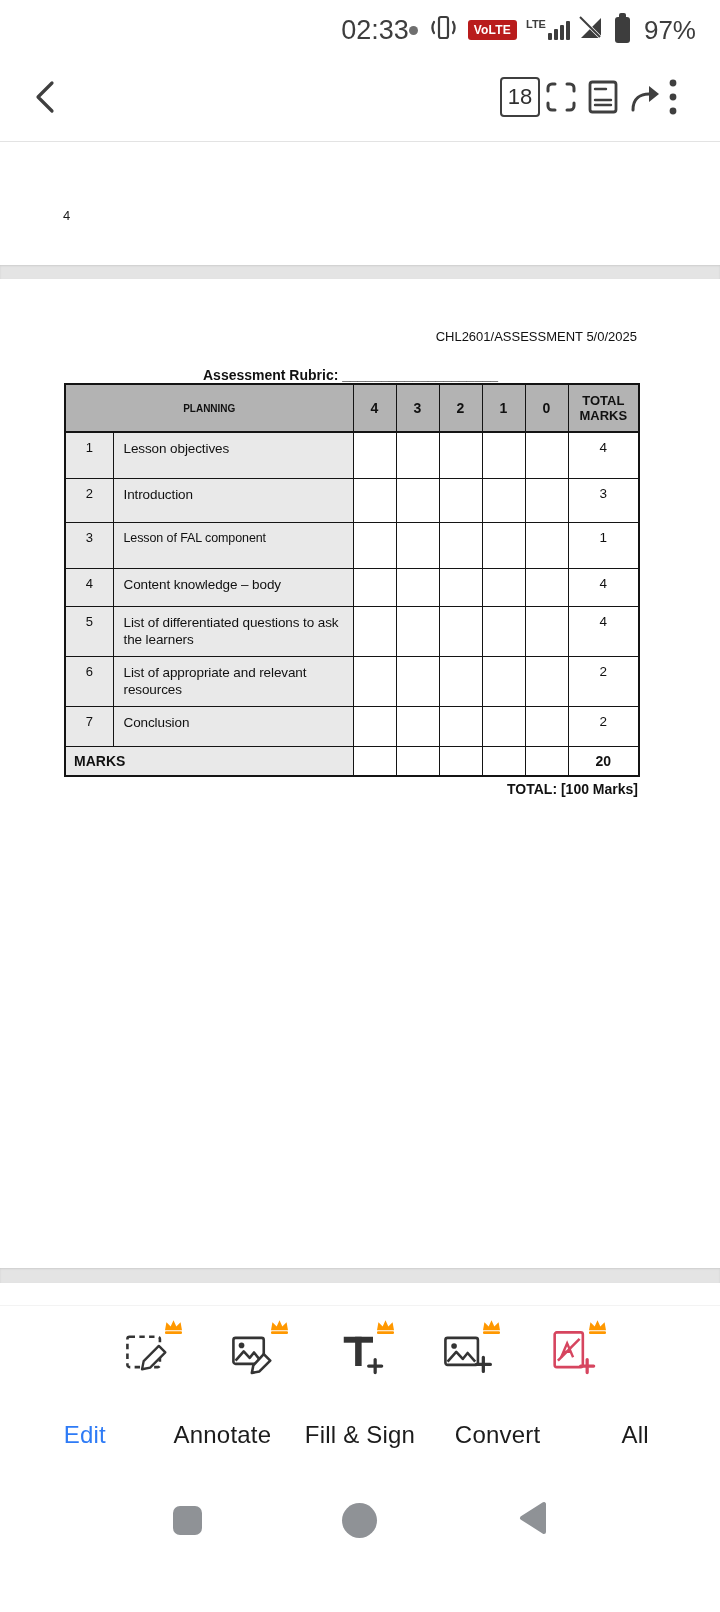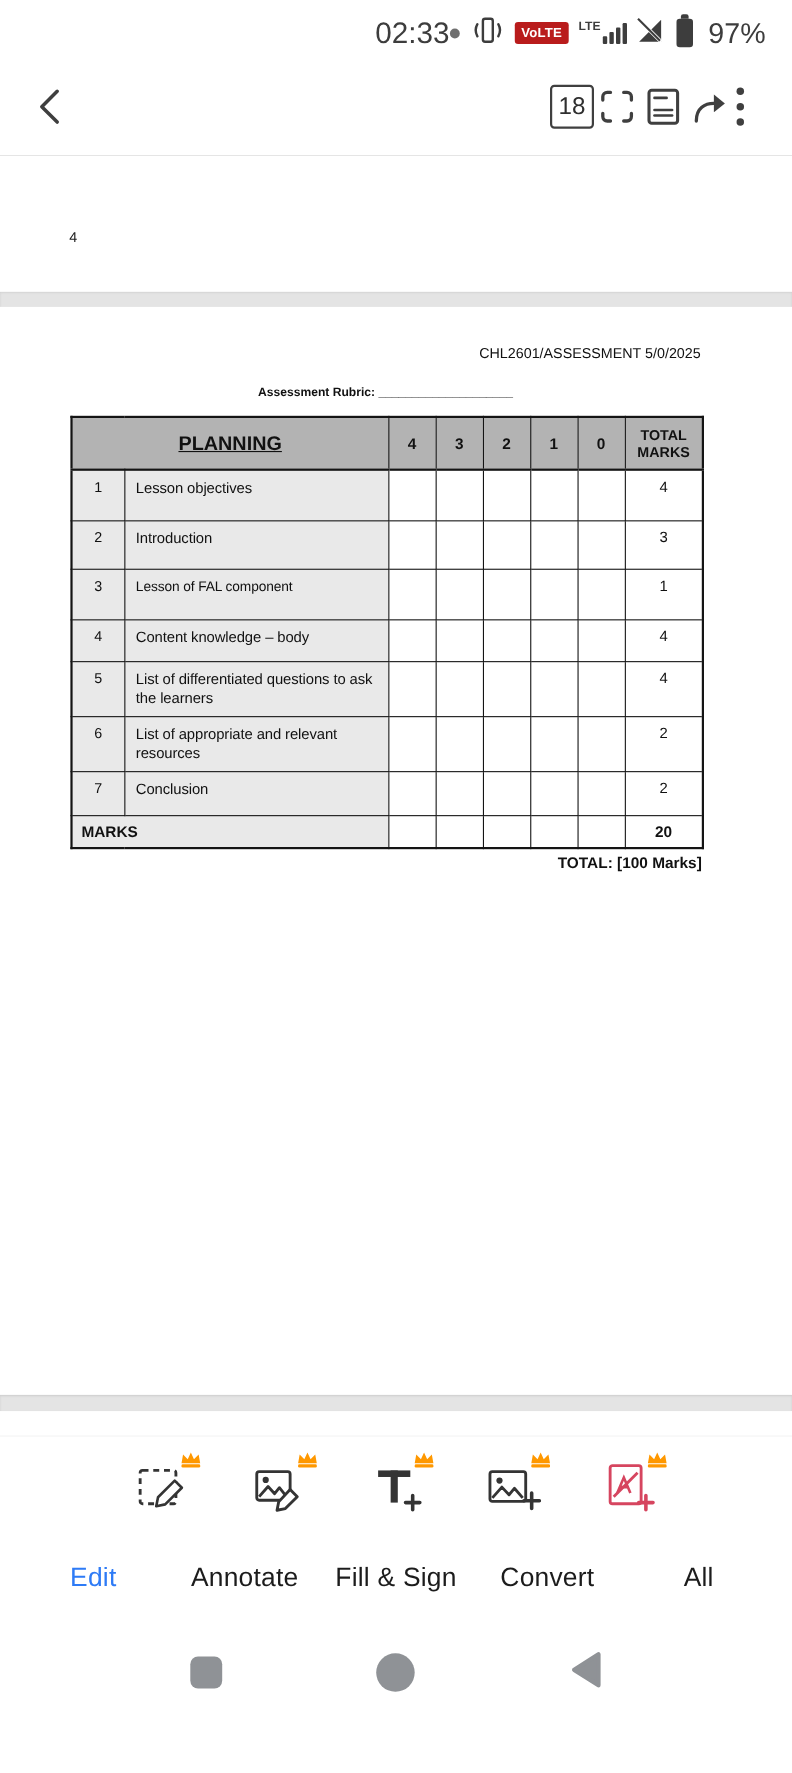--- a/index.html
+++ b/index.html
@@ -28,37 +28,37 @@
   .back-btn { margin-right:auto; display:flex; align-items:center; }
   .tb-group { display:flex; align-items:center; }
   .page-box { width:40px; height:40px; border:2.5px solid #3f3f3f; border-radius:4px; display:flex; align-items:center; justify-content:center; font-size:22px; color:#2f2f2f; }
   .tb-icon { display:flex; align-items:center; }
 
   
   .doc-area { height:1163px; background:#fff; }
   .page-prev { height:123px; position:relative; background:#fff; }
   .page-prev .pnum { position:absolute; left:63px; top:66px; font-size:13px; color:#1b1b1b; }
   .page-gap { height:14px; background:#e4e4e4; box-shadow:inset 0 1px 2px rgba(0,0,0,.10); }
-  .page-cur { height:989px; background:#fff; padding:34px 83px 0 64px; }
+  .page-cur { height:989px; background:#fff; padding:50px 83px 0 64px; }
   .post-strip { height:15px; background:#e4e4e4; box-shadow:inset 0 1px 2px rgba(0,0,0,.10); }
   .post-white { height:22px; background:#fff; }
 
   .ref { font-size:13px; color:#111; text-align:right; margin-bottom:23px; }
   .intro { font-size:13px; color:#111; margin-bottom:21px; }
-  .rubric { font-size:11px; font-weight:bold; color:#111; text-align:center; margin-bottom:15px; }
+  .rubric { font-size:14px; font-weight:bold; color:#111; text-align:center; }
 
   table.rubric-table { width:574px; border-collapse:collapse; table-layout:fixed; border:2px solid #141414; }
   .rubric-table th, .rubric-table td { border:1px solid #141414; vertical-align:top; color:#111; }
   .rubric-table col.c-num { width:48px; }
   .rubric-table col.c-label { width:240px; }
   .rubric-table col.c-mark { width:43px; }
   .rubric-table col.c-total { width:71px; }
   tr.hdr { height:48px; }
   tr.hdr th { background:#b3b3b3; vertical-align:middle; border-bottom:2px solid #141414; }
-  th.planning-h { font-size:18px; font-weight:bold; text-align:center;text-decoration:underline; }
+  th.planning-h { font-size:10px; font-weight:bold; text-align:center; }
   th.mark-h { font-size:14px; font-weight:bold; text-align:center; }
   th.total-h { font-size:13px; font-weight:bold; text-align:center; line-height:1.18; }
   td.num { background:#e9e9e9; text-align:center; padding-top:7px; font-size:13px; }
   td.label { background:#e9e9e9; padding:7px 3px 0 10px; font-size:13.5px; line-height:1.32; letter-spacing:-0.1px; }
   td.label.small { font-size:12.5px; }
   td.mark { background:#fff; }
   td.totalv { background:#fff; text-align:center; padding-top:7px; font-size:13.5px; }
   tr.r1{height:46px;} tr.r2{height:44px;} tr.r3{height:46px;} tr.r4{height:38px;}
   tr.r5{height:50px;} tr.r6{height:50px;} tr.r7{height:40px;} tr.trow{height:30px;}
   tr.trow td { vertical-align:middle; padding-top:0; }

